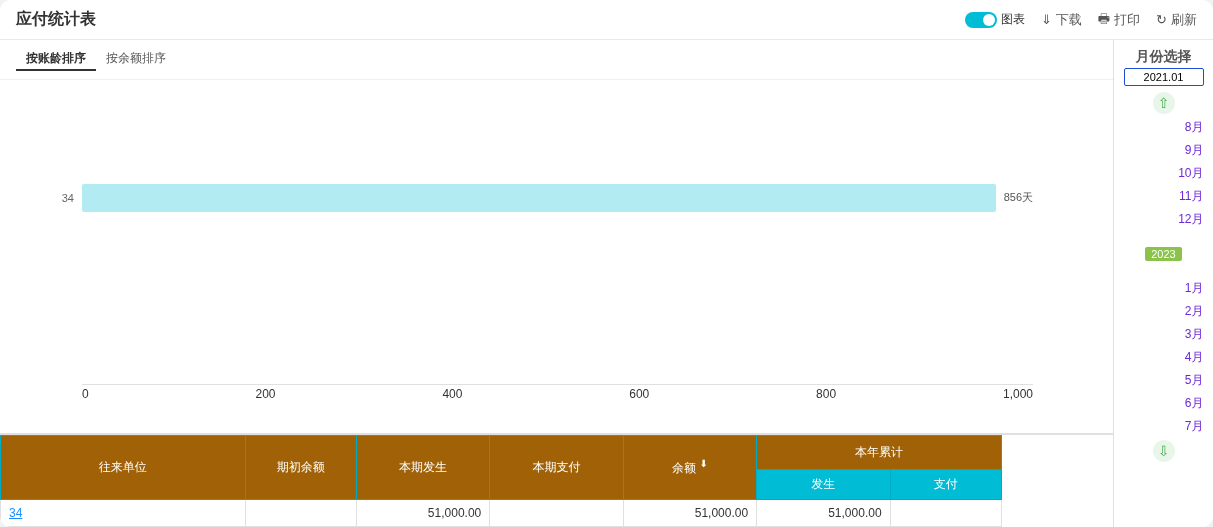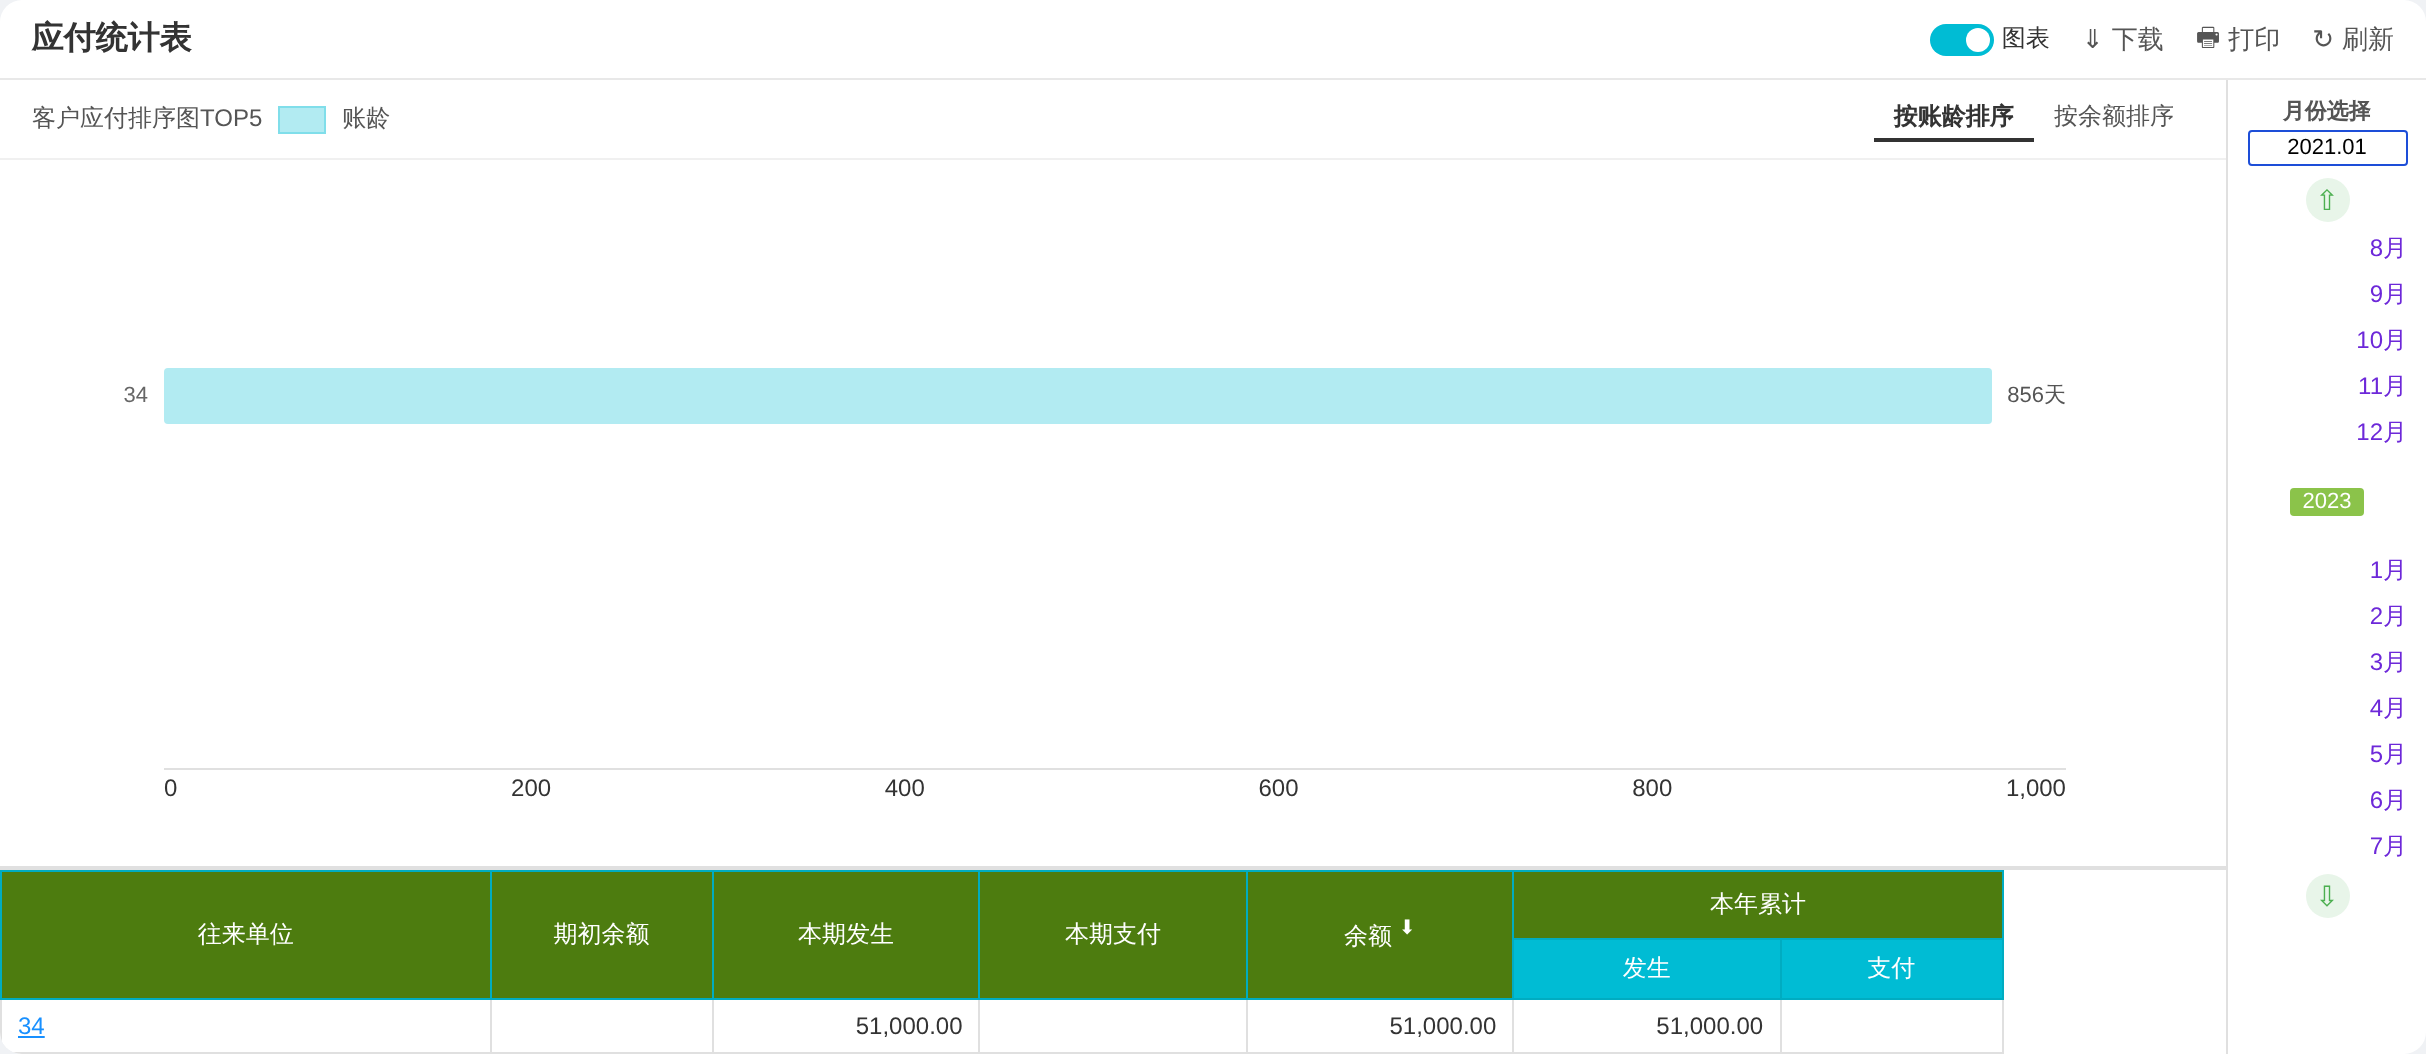--- a/index.html
+++ b/index.html
@@ -30,29 +30,29 @@
     .sort-btn { padding: 2px 10px; font-size: 12px; color: #555; cursor: pointer; border-bottom: 2px solid transparent; }
     .sort-btn.active { color: #333; border-bottom: 2px solid #333; font-weight: bold; }
     
     
     .chart-body { flex: 1; position: relative; padding: 10px 20px 30px 50px; }
     
     
     .table-section { background: #fff; border-top: 2px solid #e0e0e0; }
     .table-wrapper { overflow: hidden; }
     table { width: 100%; border-collapse: collapse; table-layout: fixed; }
-    .table-header-row th { background: #4d7c0f; color: #fff; text-align: center; padding: 8px 4px; font-size: 12px; font-weight: normal; border: 1px solid #00acc1; }
+    .table-header-row th { background: #a16207; color: #fff; text-align: center; padding: 8px 4px; font-size: 12px; font-weight: normal; border: 1px solid #00acc1; }
     .table-sub-row th { background: #00bcd4; color: #fff; padding: 6px 4px; font-size: 12px; font-weight: normal; border: 1px solid #00acc1; }
     .table-data-row td { padding: 6px 8px; font-size: 12px; border: 1px solid #e0e0e0; text-align: right; }
     .table-data-row td:first-child { text-align: left; }
     .link-cell { color: #1890ff; text-decoration: underline; cursor: pointer; }
     
     
     .right-sidebar { width: 100px; background: #fff; border-left: 1px solid #e0e0e0; display: flex; flex-direction: column; align-items: center; padding: 4px 0; overflow-y: auto; }
-    .sidebar-label { font-size: 11px; color: #555; padding: 4px 0 2px 0; text-align: right; font-weight: bold; }
+    .sidebar-label { font-size: 14px; color: #555; padding: 4px 0 2px 0; text-align: right; font-weight: bold; }
     .sidebar-year-input { width: 80px; border: 1px solid #1d4ed8; border-radius: 2px; padding: 2px 4px; font-size: 11px; text-align: center; margin-bottom: 4px; }
     .nav-arrow { width: 22px; height: 22px; border-radius: 50%; background: #e8f5e9; display: flex; align-items: center; justify-content: center; cursor: pointer; color: #4caf50; font-size: 14px; margin: 2px 0; }
     .month-item { width: 80px; text-align: right; padding: 3px 0; font-size: 12px; color: #6d28d9; cursor: pointer; }
     
     
     .year-badge { background: #8bc34a; color: #fff; font-size: 11px; padding: 1px 6px; border-radius: 2px; margin: 16px 0; }
   </style>
 </head>
 <body>
 
@@ -78,25 +78,20 @@
         <span>刷新</span>
       </div>
     </div>
   </div>
 
   <div class="main-area">
 
     <div class="chart-section">
 
       <div class="chart-header">
-        <div class="chart-legend">
-          <span>客户应付排序图TOP5</span>
-          <div class="legend-box"></div>
-          <span>账龄</span>
-        </div>
         <div class="chart-sort-btns">
           <div class="sort-btn active">按账龄排序</div>
           <div class="sort-btn">按余额排序</div>
         </div>
       </div>
 
       <div class="chart-body">
         <div style="position:relative; width:100%; height:100%;">
 
           <div style="position:absolute; top:30%; left:0; right:60px; display:flex; align-items:center;">

